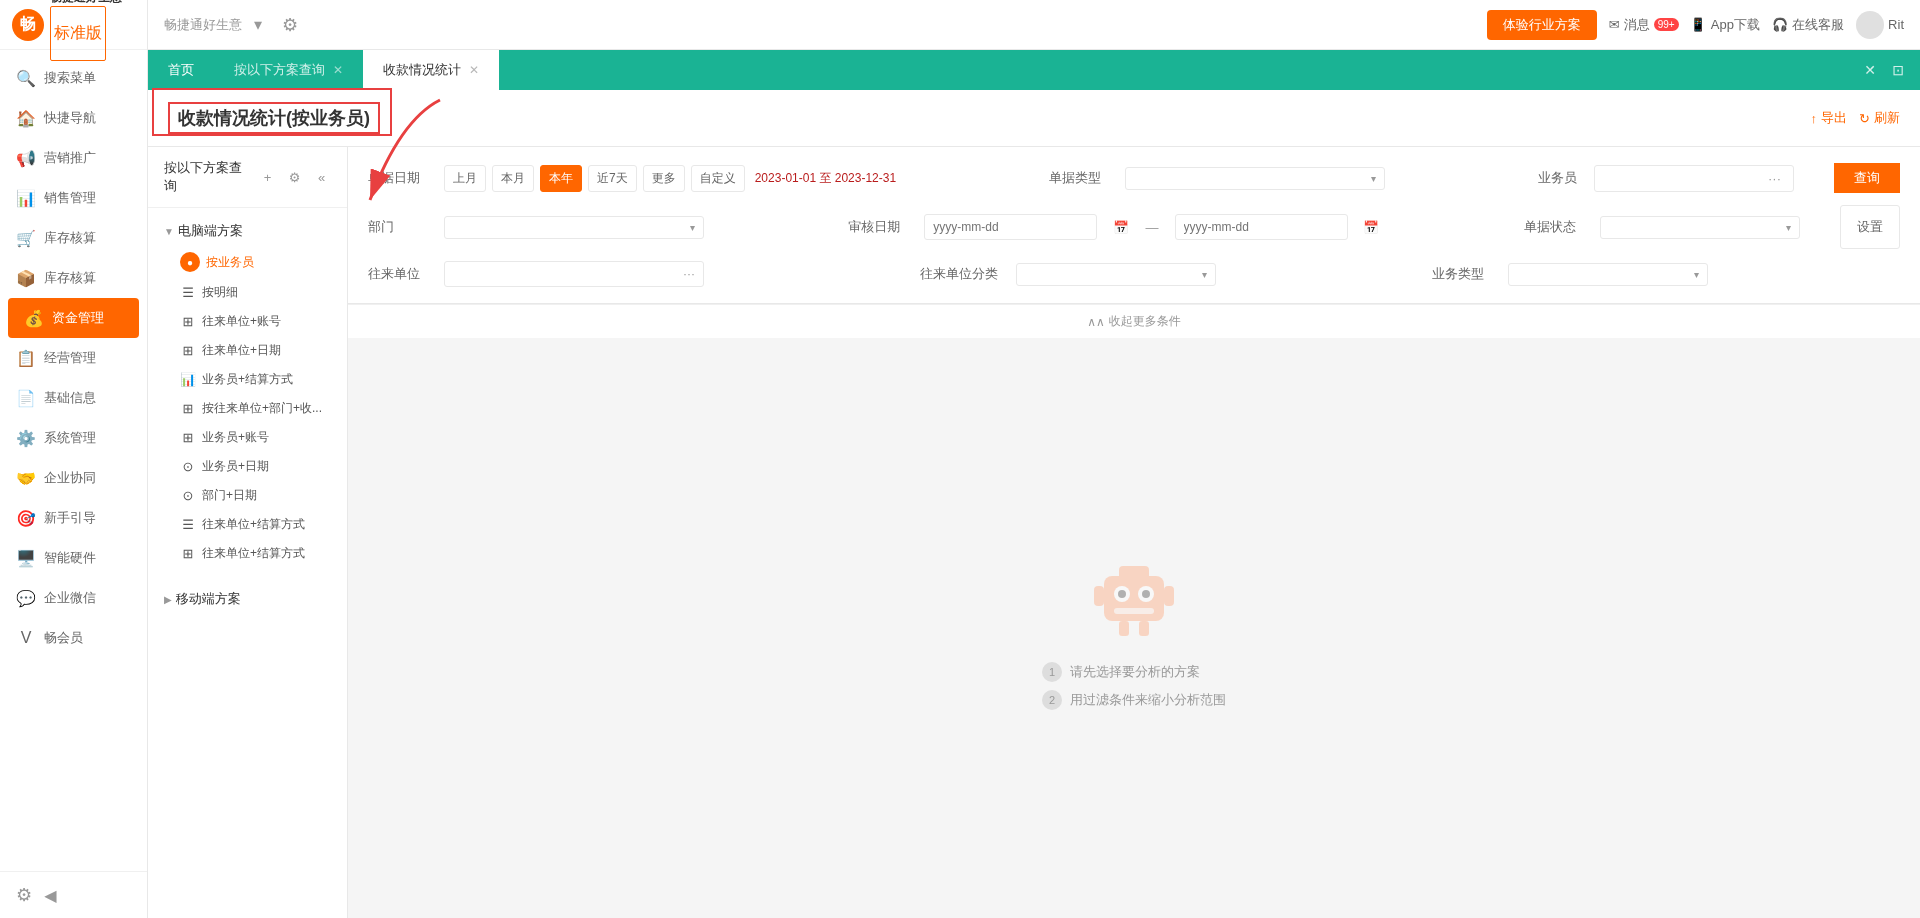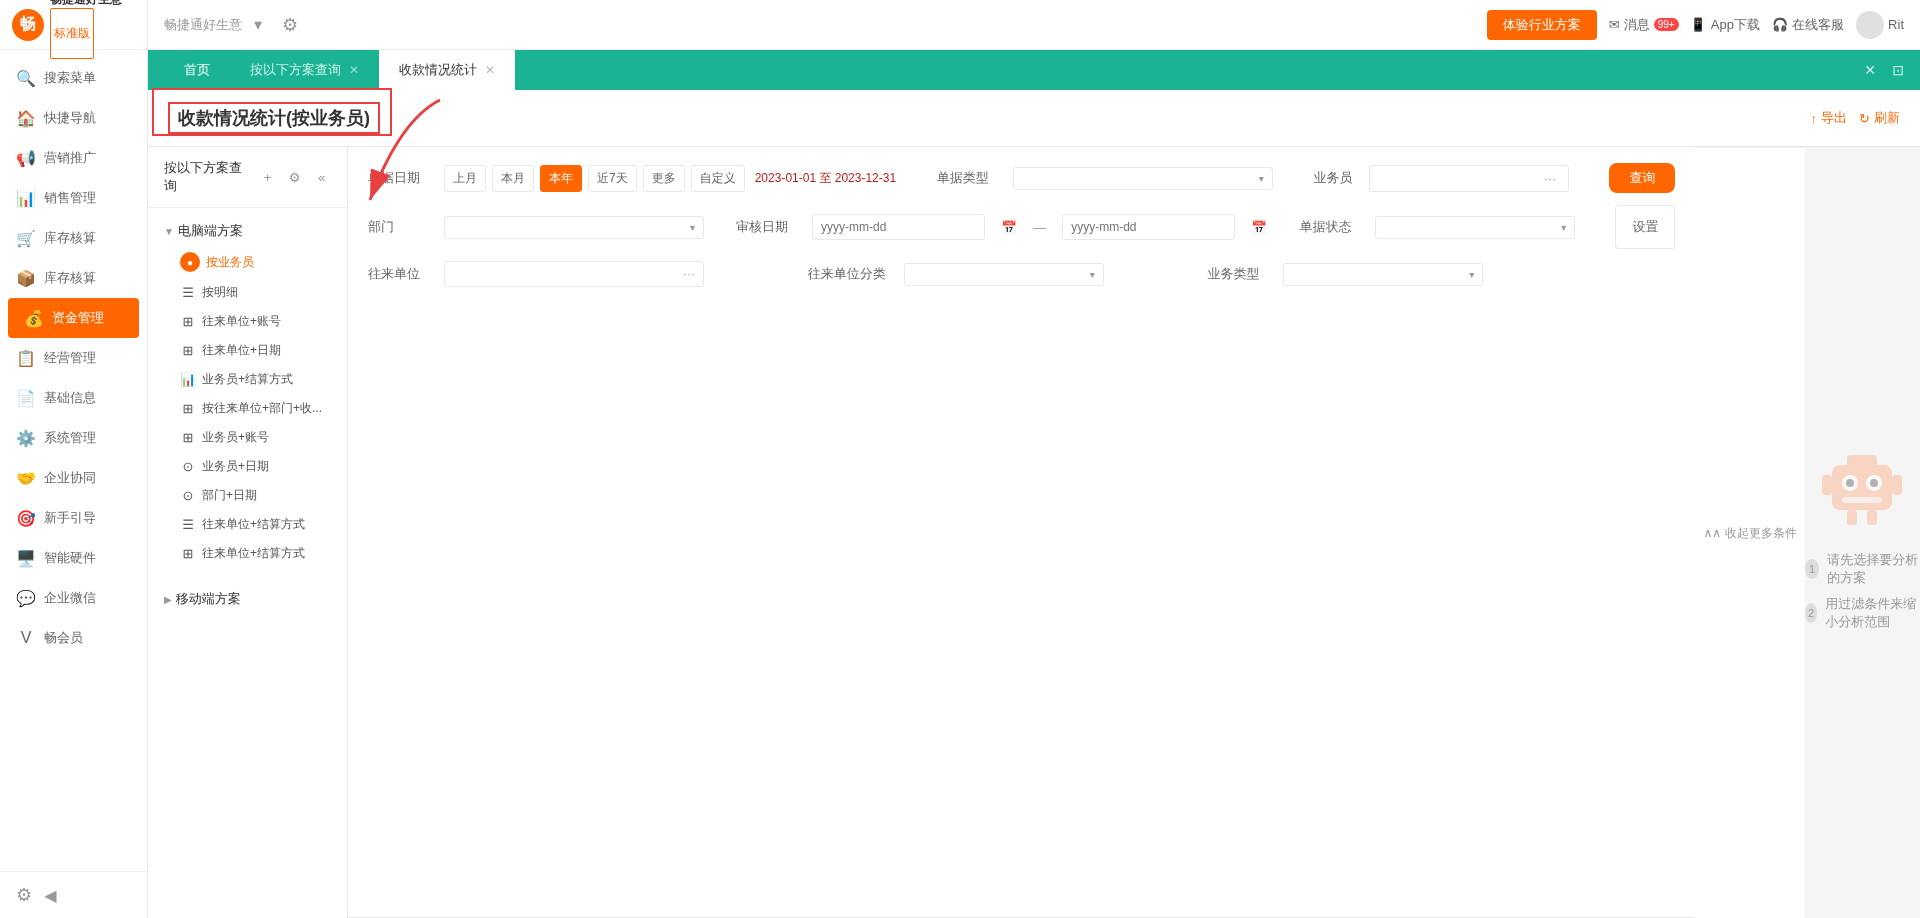--- a/index.html
+++ b/index.html
@@ -20,21 +20,21 @@
 
     
     .topbar { height: 50px; background: #fff; display: flex; align-items: center; padding: 0 16px; border-bottom: 1px solid #e8e8e8; gap: 12px; }
     .topbar-breadcrumb { display: flex; align-items: center; gap: 4px; color: #999; font-size: 13px; }
     .topbar-spacer { flex: 1; }
     .topbar-action { display: flex; align-items: center; gap: 4px; cursor: pointer; color: #666; font-size: 13px; }
     .badge { background: #ff4444; color: #fff; font-size: 10px; padding: 1px 4px; border-radius: 8px; min-width: 18px; text-align: center; }
     .trial-btn { background: #ff6600; color: #fff; border: none; padding: 6px 16px; border-radius: 4px; cursor: pointer; font-size: 13px; }
 
     
-    .tabbar { height: 40px; background: #1ab394; display: flex; align-items: center; padding: 0 0 0 16px; }
+    .tabbar { height: 40px; background: #1ab394; display: flex; align-items: center; padding: 0 0 0 0; }
     .tab { padding: 0 20px; height: 40px; display: flex; align-items: center; cursor: pointer; color: rgba(255,255,255,0.8); font-size: 13px; gap: 8px; }
     .tab.active { background: #fff; color: #333; }
     .tab-close { color: inherit; font-size: 12px; opacity: 0.7; }
     .tab-home { color: #fff; padding: 0 20px; height: 40px; display: flex; align-items: center; font-size: 13px; cursor: pointer; }
     .tabbar-spacer { flex: 1; }
     .tabbar-window-btns { display: flex; align-items: center; gap: 8px; padding-right: 12px; }
     .win-btn { width: 20px; height: 20px; display: flex; align-items: center; justify-content: center; color: rgba(255,255,255,0.8); cursor: pointer; font-size: 14px; }
 
     
     .page-header { background: #fff; padding: 12px 20px; display: flex; align-items: center; border-bottom: 1px solid #e8e8e8; text-align: right; }
@@ -53,53 +53,53 @@
     .panel-icon-btn { cursor: pointer; color: #999; width: 20px; height: 20px; display: flex; align-items: center; justify-content: center; }
     .tree-section { padding: 8px 0; }
     .tree-section-header { padding: 6px 16px; display: flex; align-items: center; gap: 4px; cursor: pointer; font-size: 13px; color: #333; }
     .tree-arrow { font-size: 10px; color: #999; }
     .tree-item { padding: 6px 16px 6px 32px; display: flex; align-items: center; gap: 6px; cursor: pointer; font-size: 12px; color: #555; }
     .tree-item.active { color: #ff6600; }
     .tree-item-icon { width: 16px; height: 16px; display: flex; align-items: center; justify-content: center; font-size: 13px; }
     .active-dot { width: 20px; height: 20px; background: #ff6600; border-radius: 50%; display: flex; align-items: center; justify-content: center; color: #fff; font-size: 10px; }
 
     
-    .right-panel { flex: 1; display: flex; flex-direction: row; background: #f5f5f5; }
+    .right-panel { flex: 1; display: flex; flex-direction: column; background: #f5f5f5; }
     .filter-area { background: #fff; padding: 16px 20px; border-bottom: 1px solid #e8e8e8; }
     .filter-row { display: flex; align-items: center; gap: 16px; margin-bottom: 12px; }
     .filter-row:last-child { margin-bottom: 0; }
     .filter-label { color: #666; font-size: 13px; width: 60px; flex-shrink: 0; }
     .filter-date-group { display: flex; align-items: center; gap: 6px; }
     .date-btn { padding: 4px 8px; border: 1px solid #e8e8e8; border-radius: 3px; cursor: pointer; font-size: 12px; color: #666; background: #fff; }
     .date-btn.active { background: #ff6600; color: #fff; border-color: #ff6600; }
     .date-range { color: #b91c1c; font-size: 12px; margin-left: 4px; }
     .filter-select { border: 1px solid #e8e8e8; border-radius: 3px; padding: 5px 8px; min-width: 180px; display: flex; align-items: center; justify-content: space-between; cursor: pointer; background: #fff; }
     .filter-select-wide { min-width: 260px; }
     .select-arrow { color: #999; font-size: 10px; }
     .filter-input { border: 1px solid #e8e8e8; border-radius: 3px; padding: 5px 8px; min-width: 140px; color: #999; font-size: 12px; }
     .filter-dash { color: #999; }
     .filter-calendar { color: #999; cursor: pointer; }
     .filter-more { color: #999; cursor: pointer; font-size: 12px; }
-    .query-btn { background: #ff6600; color: #fff; border: none; padding: 6px 20px; border-radius: 8px; cursor: pointer; font-size: 13px; }
+    .query-btn { background: #ff6600; color: #fff; border: none; padding: 6px 20px; border-radius: 0; cursor: pointer; font-size: 13px; }
     .settings-btn { background: #fff; color: #666; border: 1px solid #e8e8e8; padding: 12px 16px; border-radius: 3px; cursor: pointer; font-size: 13px; }
     .collapse-bar { background: #fff; padding: 8px; text-align: center; border-top: 1px solid #f0f0f0; cursor: pointer; color: #999; font-size: 12px; display: flex; align-items: center; justify-content: center; gap: 4px; }
     .empty-area { flex: 1; display: flex; flex-direction: column; align-items: center; justify-content: center; gap: 16px; background: #f5f5f5; }
     .empty-tips { display: flex; flex-direction: column; gap: 8px; }
     .empty-tip { display: flex; align-items: center; gap: 8px; color: #999; font-size: 13px; }
     .tip-num { width: 20px; height: 20px; background: #ddd; border-radius: 50%; display: flex; align-items: center; justify-content: center; font-size: 11px; color: #999; }
   </style>
 </head>
 <body>
 
 <div class="sidebar">
   <div class="sidebar-logo">
     <div class="logo-icon">畅</div>
     <div style="display:flex;flex-direction:column;margin-left:6px;">
       <span style="font-size:12px;color:#333;font-weight:bold;">畅捷通好生意</span>
-      <span style="font-size:12px;color:#ff6600;border:1px solid #ff6600;padding:16px 3px;border-radius:2px;width:fit-content;">标准版</span>
+      <span style="font-size:16px;color:#ff6600;border:1px solid #ff6600;padding:16px 3px;border-radius:2px;width:fit-content;">标准版</span>
     </div>
   </div>
   <div class="sidebar-nav">
     <div class="nav-item">
       <span class="nav-icon">🔍</span>
       <span>搜索菜单</span>
     </div>
     <div class="nav-item">
       <span class="nav-icon">🏠</span>
       <span>快捷导航</span>

